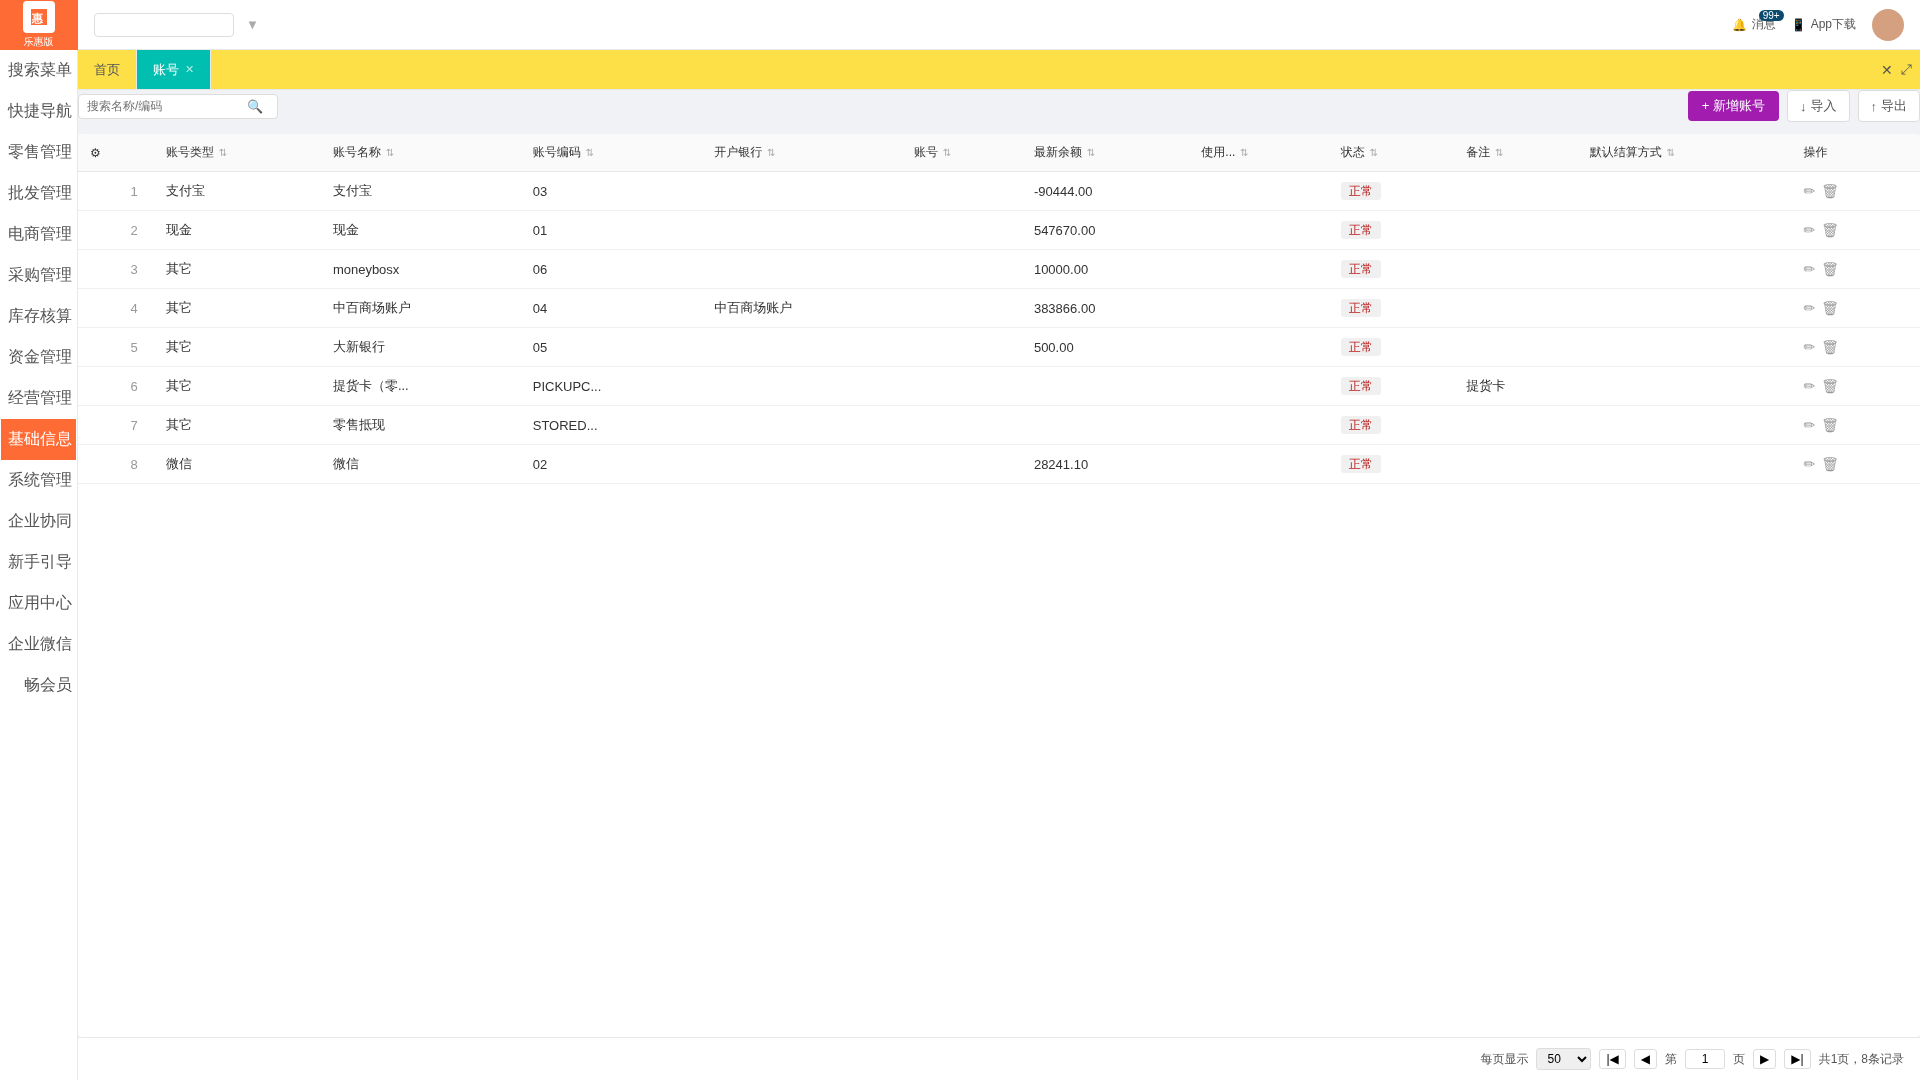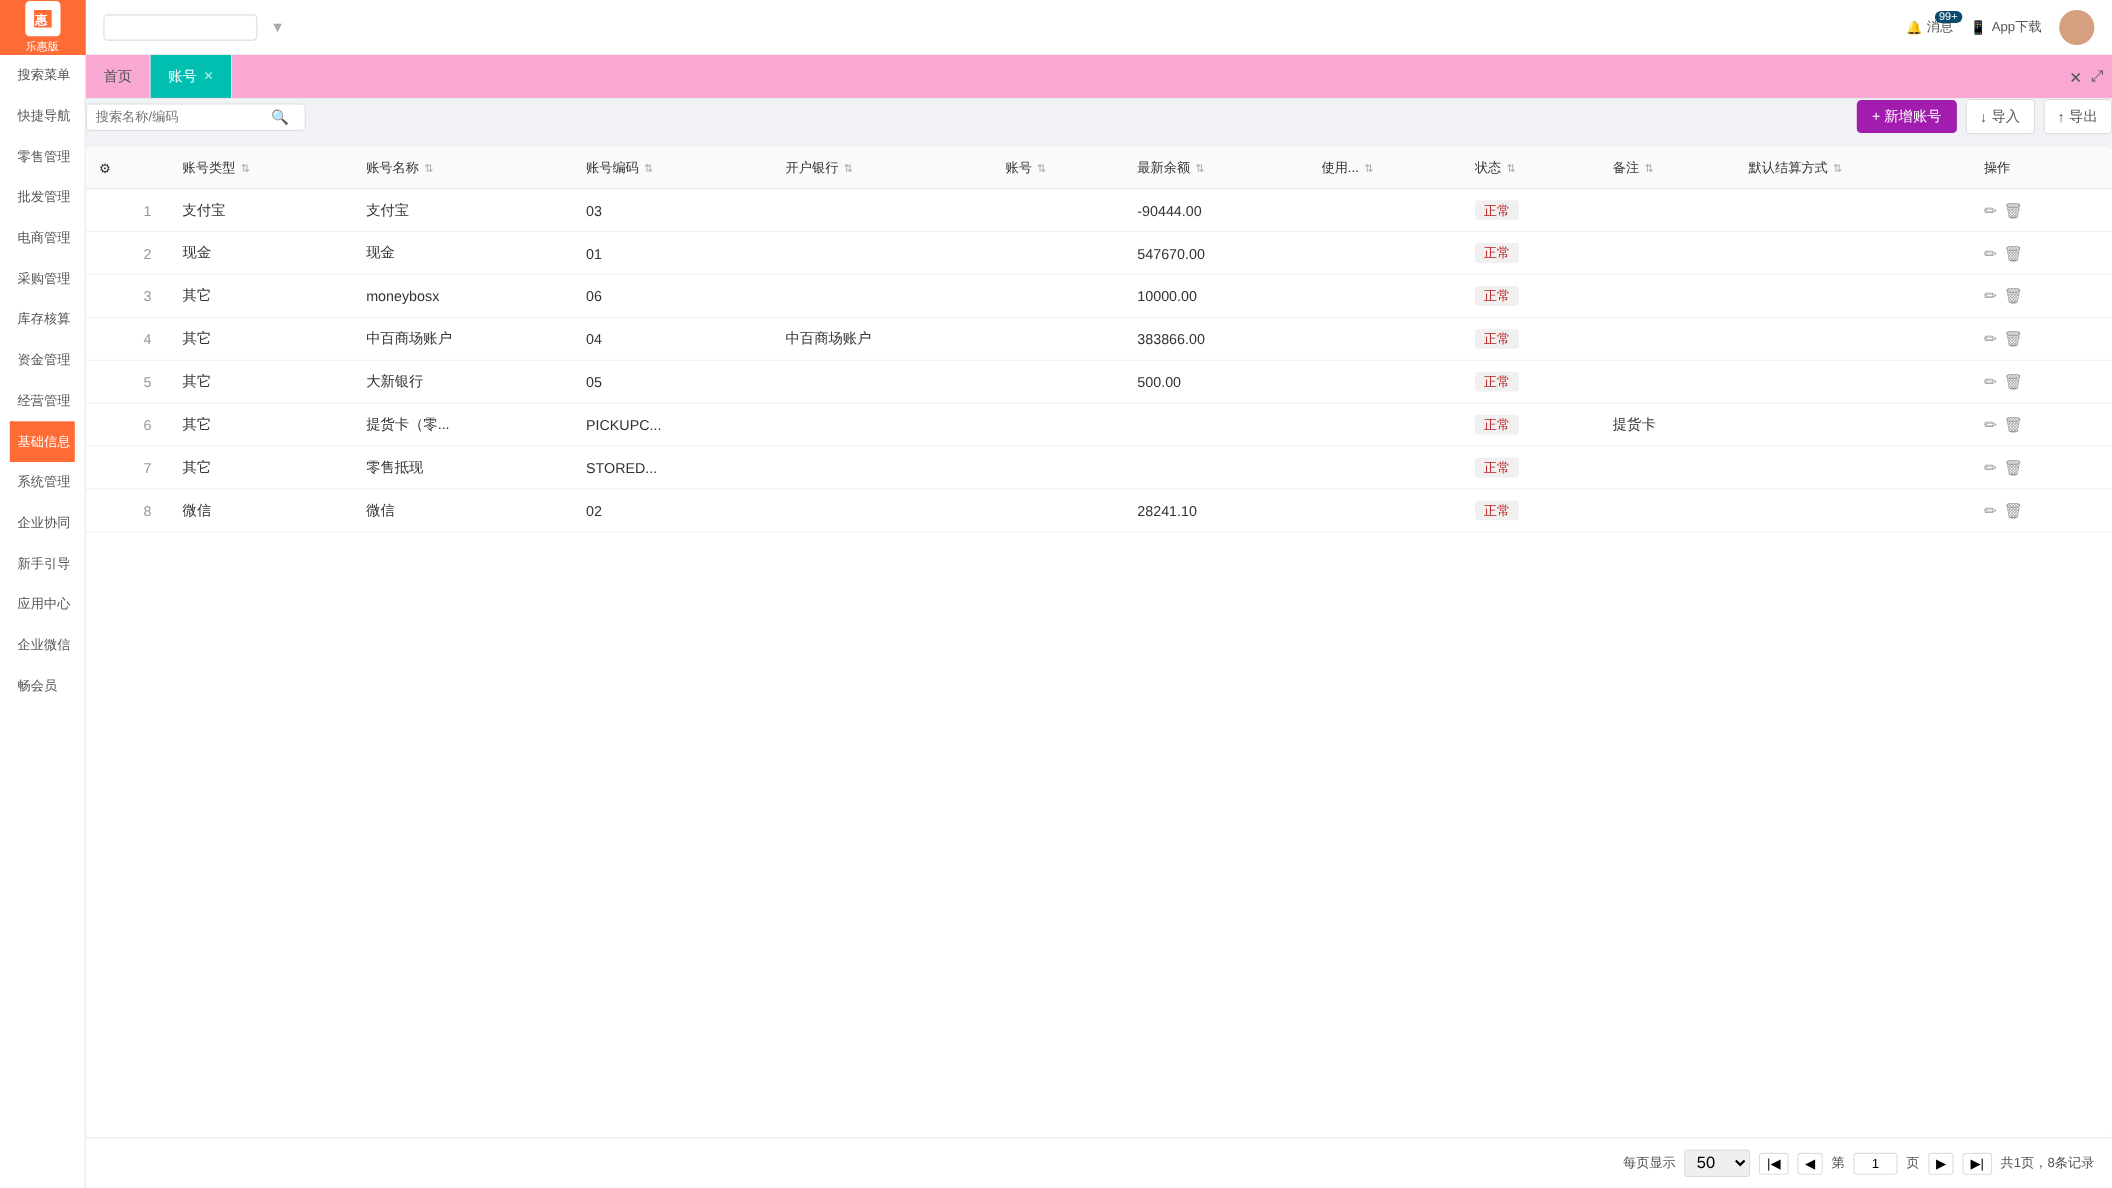--- a/index.html
+++ b/index.html
@@ -32,24 +32,24 @@
       border-radius: 4px;
       display: flex; align-items: center; justify-content: center;
       color: #ff6b35; font-weight: bold; font-size: 12px;
     }
     .sidebar-logo-text {
       color: #fff; font-size: 10px; margin-top: 2px;
     }
     .sidebar-item {
       width: 100%;
       padding: 10px 4px;
-      text-align: left;
+      text-align: right;
       cursor: pointer;
       color: #555;
-      font-size: 12px;
+      font-size: 16px;
       border-left: 3px solid transparent;
     }
     .sidebar-item.active { background: #ff6b35; color: #fff; border-left-color: #ff6b35; }
 
     
     .main {
       flex: 1;
       display: flex;
       flex-direction: column;
       height: 100%;
@@ -83,21 +83,21 @@
       position: absolute; top: -6px; right: -8px;
       background: #0c4a6e; color: #fff; border-radius: 8px;
       font-size: 10px; padding: 0 4px; min-width: 16px; text-align: center;
     }
     .app-download { cursor: pointer; display: flex; align-items: center; gap: 4px; font-size: 12px; color: #555; }
     .avatar { width: 32px; height: 32px; border-radius: 50%; background: #d4a080; cursor: pointer; }
 
     
     .tab-bar {
       height: 40px;
-      background: #f9a8d4;
+      background: #fde047;
       display: flex;
       align-items: center;
       border-bottom: 1px solid #e8e8e8;
       padding: 0 0;
       flex-shrink: 0;
     }
     .tab-item {
       height: 100%;
       padding: 0 16px;
       display: flex; align-items: center; gap: 6px;
@@ -156,21 +156,21 @@
     }
     .action-btn { cursor: pointer; color: #999; font-size: 14px; margin-right: 6px; }
 
     
     .pagination {
       display: flex; align-items: center; justify-content: flex-end; padding: 10px 16px;
       background: #fff; border-top: 1px solid #e8e8e8; gap: 8px; font-size: 12px; color: #555;
       flex-shrink: 0;
     }
     .page-size-select {
-      border: 1px solid #ddd; border-radius: 3px; padding: 2px 6px; font-size: 15px;
+      border: 1px solid #ddd; border-radius: 3px; padding: 2px 6px; font-size: 12px;
     }
     .page-btn {
       border: 1px solid #ddd; background: #fff; border-radius: 3px; padding: 2px 6px; cursor: pointer; font-size: 12px;
     }
     .page-btn:disabled { color: #ccc; cursor: default; }
     .page-input {
       border: 1px solid #ddd; border-radius: 3px; padding: 2px 4px; width: 40px; text-align: center; font-size: 12px;
     }
   </style>
 </head>

